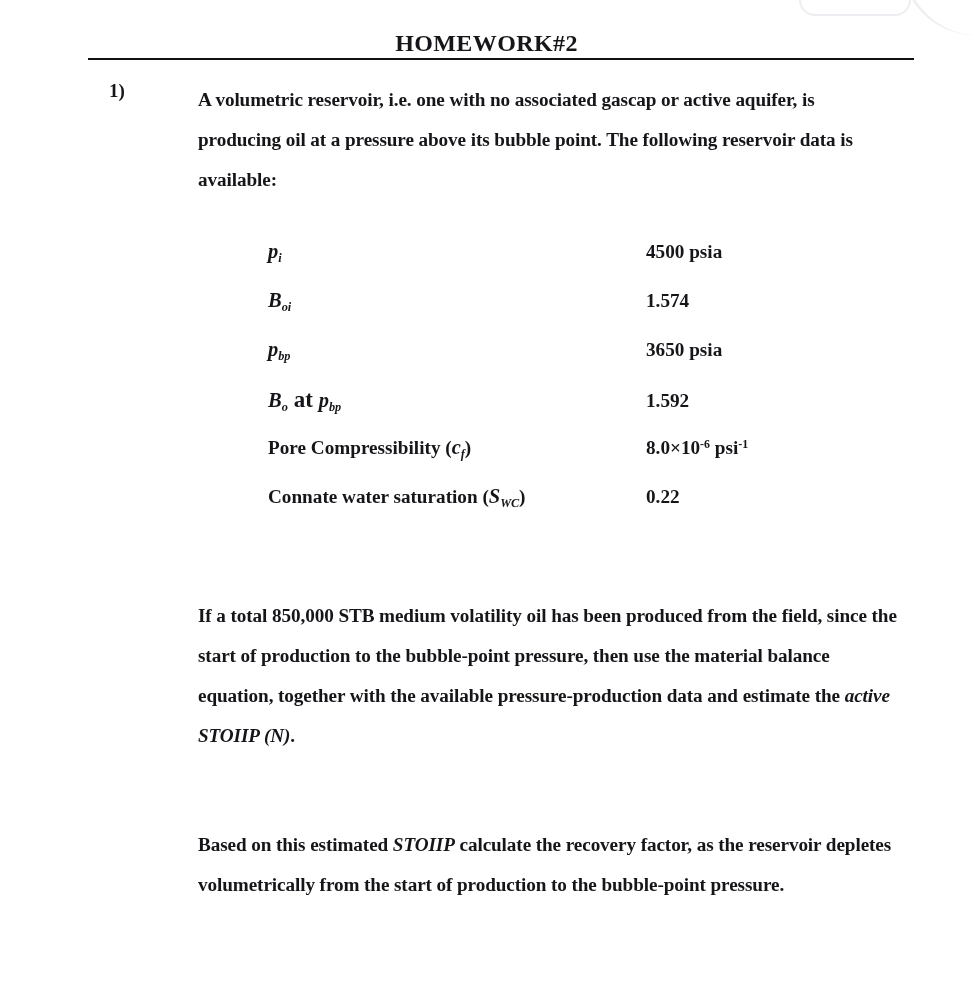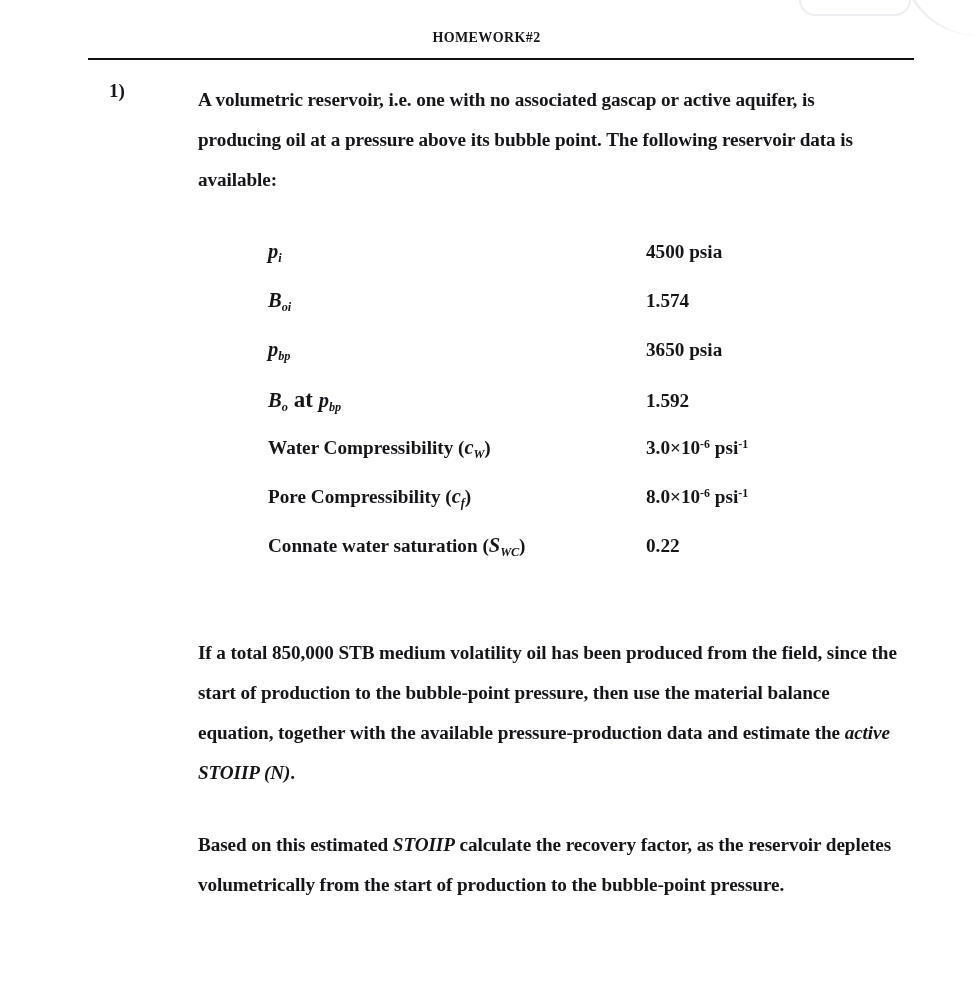--- a/index.html
+++ b/index.html
@@ -46,21 +46,21 @@
     inset: 0;
   }
 
   .doc-title {
     position: absolute;
     top: 30px;
     left: 0;
     width: 973px;
     text-align: center;
     font-weight: bold;
-    font-size: 14px;
+    font-size: 24px;
     letter-spacing: 0.4px;
   }
 
   .header-rule {
     position: absolute;
     top: 58px;
     left: 88px;
     width: 826px;
     height: 0;
     border-top: 2px solid #111114;
@@ -85,21 +85,21 @@
   .para {
     font-weight: bold;
     font-size: 19.2px;
     line-height: 40px;
     text-align: left;
     letter-spacing: -0.1px;
   }
   .para em { font-style: italic; }
 
   #para-intro { top: 80px; width: 700px; }
-  #para-question { top: 633px; width: 700px; }
+  #para-question { top: 596px; width: 700px; }
   #para-followup { top: 825px; width: 700px; }
 
   
   #data-table {
     position: absolute;
     top: 240px;
     left: 268px;
     width: 560px;
     border-collapse: collapse;
   }
@@ -195,29 +195,20 @@
         <td class="value-cell">3650 psia</td>
       </tr>
 
       <tr>
         <td class="label-cell">
           <span class="sym"><span>B</span><sub>o</sub></span><span class="upright">at</span><span class="sym"><span>p</span><sub>bp</sub></span>
         </td>
         <td class="value-cell">1.592</td>
       </tr>
 
-      <tr>
-        <td class="label-cell">
-          <span>Water Compressibility</span>
-          <span class="paren">(</span><span class="sym"><span>c</span><sub>W</sub></span><span class="paren">)</span>
-        </td>
-        <td class="value-cell">
-          <span>3.0</span><span class="times">×</span><span>10</span><span class="sup">-6</span>&nbsp;<span>psi</span><span class="sup">-1</span>
-        </td>
-      </tr>
 
       <tr>
         <td class="label-cell">
           <span>Pore Compressibility</span>
           <span class="paren">(</span><span class="sym"><span>c</span><sub>f</sub></span><span class="paren">)</span>
         </td>
         <td class="value-cell">
           <span>8.0</span><span class="times">×</span><span>10</span><span class="sup">-6</span>&nbsp;<span>psi</span><span class="sup">-1</span>
         </td>
       </tr>

